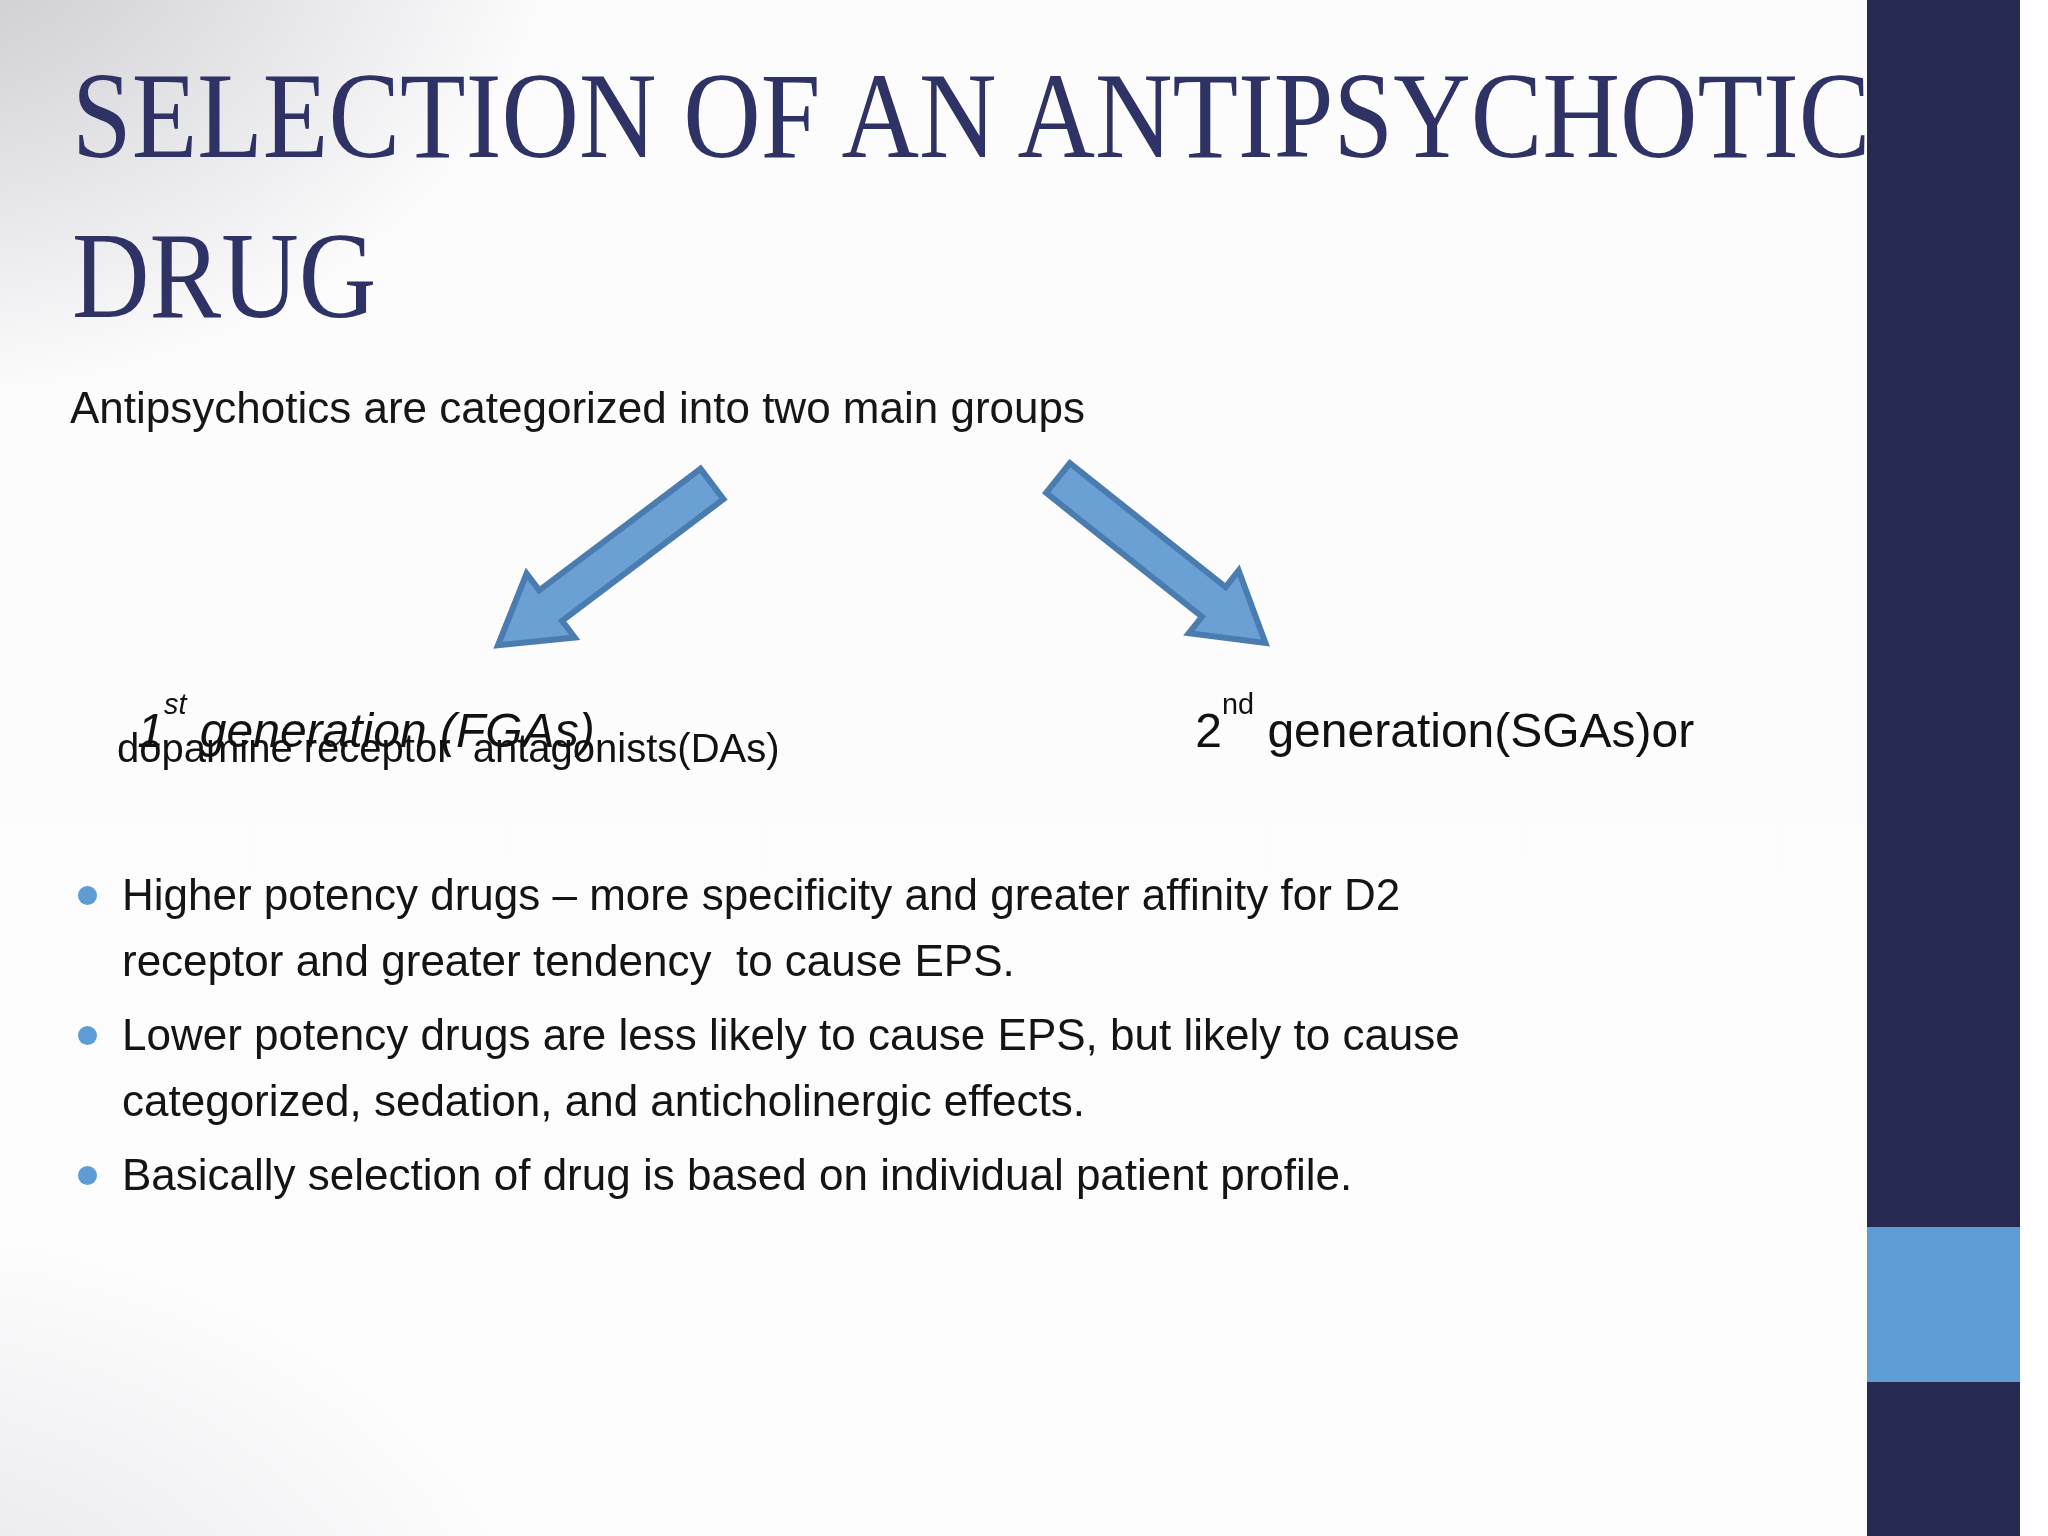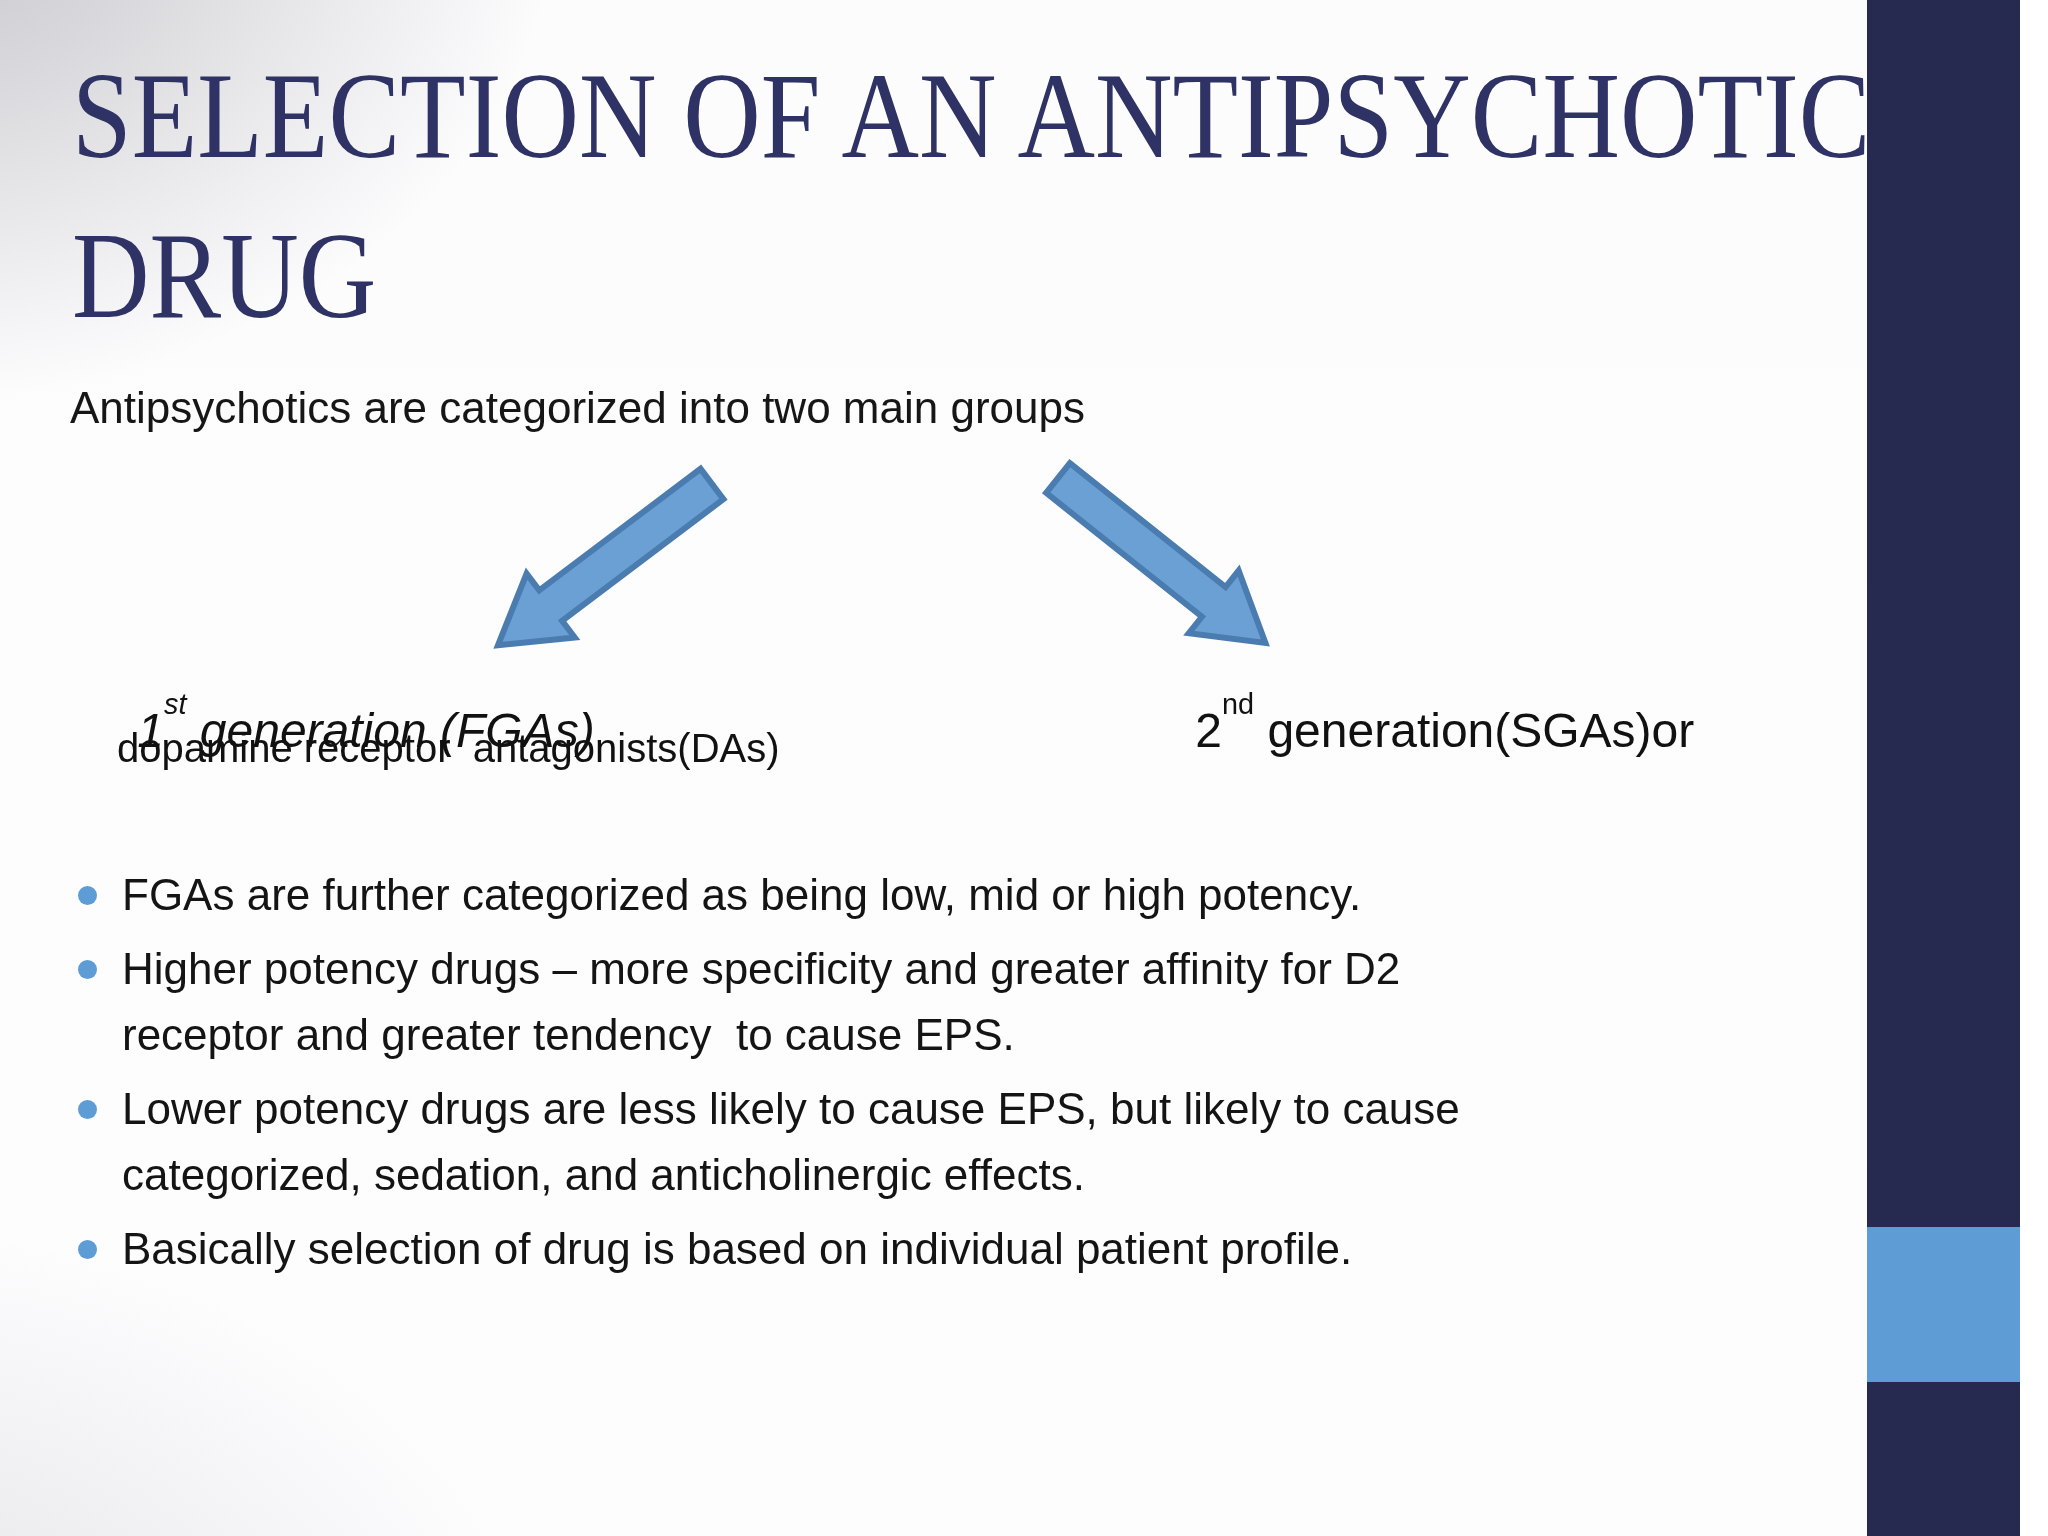--- a/index.html
+++ b/index.html
@@ -94,23 +94,20 @@
     <span>1</span><sup class="ord">st</sup><span> generation (FGAs)</span>
   </div>
   <div class="gen-sub gen-left-sub">dopamine receptor  antagonists(DAs)</div>
 
   <div class="gen-heading gen-right">
     <span>2</span><sup class="ord">nd</sup><span> generation(SGAs)or</span>
   </div>
 
   <ul class="bullets">
       <li>
-        <span class="bl">FGAs are further categorized as being low, mid or high potency.</span>
-      </li>
-      <li>
         <span class="bl">Higher potency drugs – more specificity and greater affinity for D2</span>
         <span class="bl">receptor and greater tendency  to cause EPS.</span>
       </li>
       <li>
         <span class="bl">Lower potency drugs are less likely to cause EPS, but likely to cause</span>
         <span class="bl">categorized, sedation, and anticholinergic effects.</span>
       </li>
       <li>
         <span class="bl">Basically selection of drug is based on individual patient profile.</span>
       </li>

